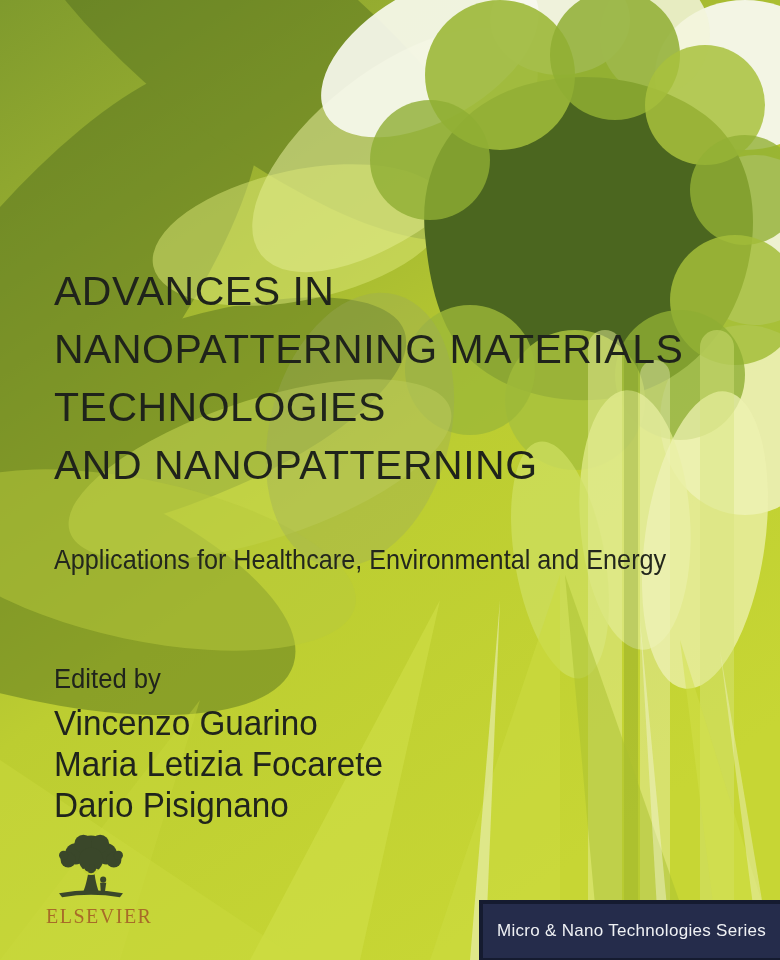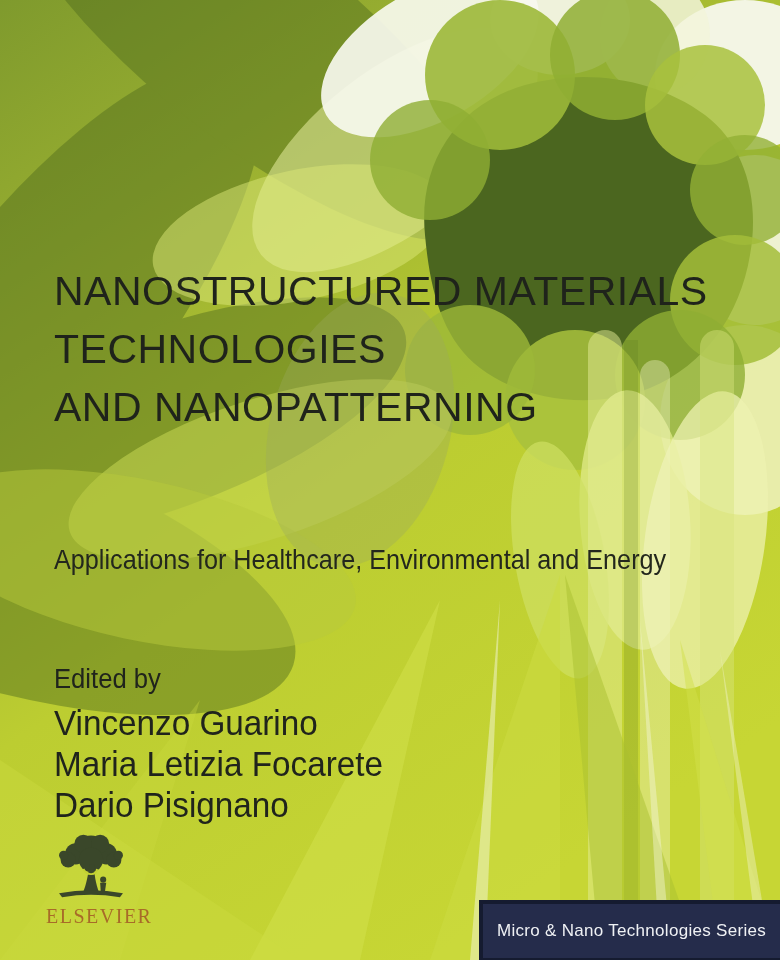--- a/index.html
+++ b/index.html
@@ -119,21 +119,22 @@
     <polygon points="565,575 600,960 700,960" fill="#aabf2f" opacity="0.5"></polygon>
     <polygon points="680,640 720,960 780,960" fill="#d2e04a" opacity="0.5"></polygon>
     <polygon points="500,600 470,960 485,960" fill="#f4f6d8" opacity="0.5"></polygon>
     <polygon points="640,620 660,960 672,960" fill="#f4f6d8" opacity="0.45"></polygon>
     <polygon points="720,650 760,960 772,960" fill="#f4f6d8" opacity="0.4"></polygon>
     <polygon points="200,700 0,960 120,960" fill="#ccdb3e" opacity="0.35"></polygon>
     <polygon points="0,760 300,960 0,960" fill="#cddc40" opacity="0.4"></polygon>
   </svg>
 
   <h1 class="title-block" style="margin:0;font-weight:400;">
-    <span>NANOSTRUCTURED MATERIALS</span>
+    <span>ADVANCES IN</span>
+    <span>NANOPATTERNING MATERIALS</span>
     <span>TECHNOLOGIES</span>
     <span>AND NANOPATTERNING</span>
   </h1>
 
   <div class="subtitle">Applications for Healthcare, Environmental and Energy</div>
 
   <div class="editors-block">
     <div class="edited-by">Edited by</div>
     <div class="editor-name">Vincenzo Guarino</div>
     <div class="editor-name">Maria Letizia Focarete</div>

